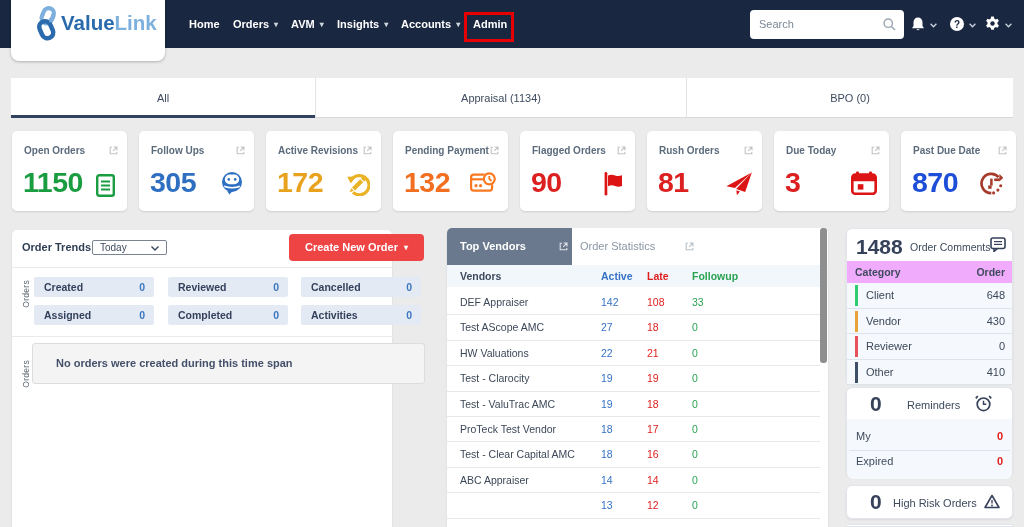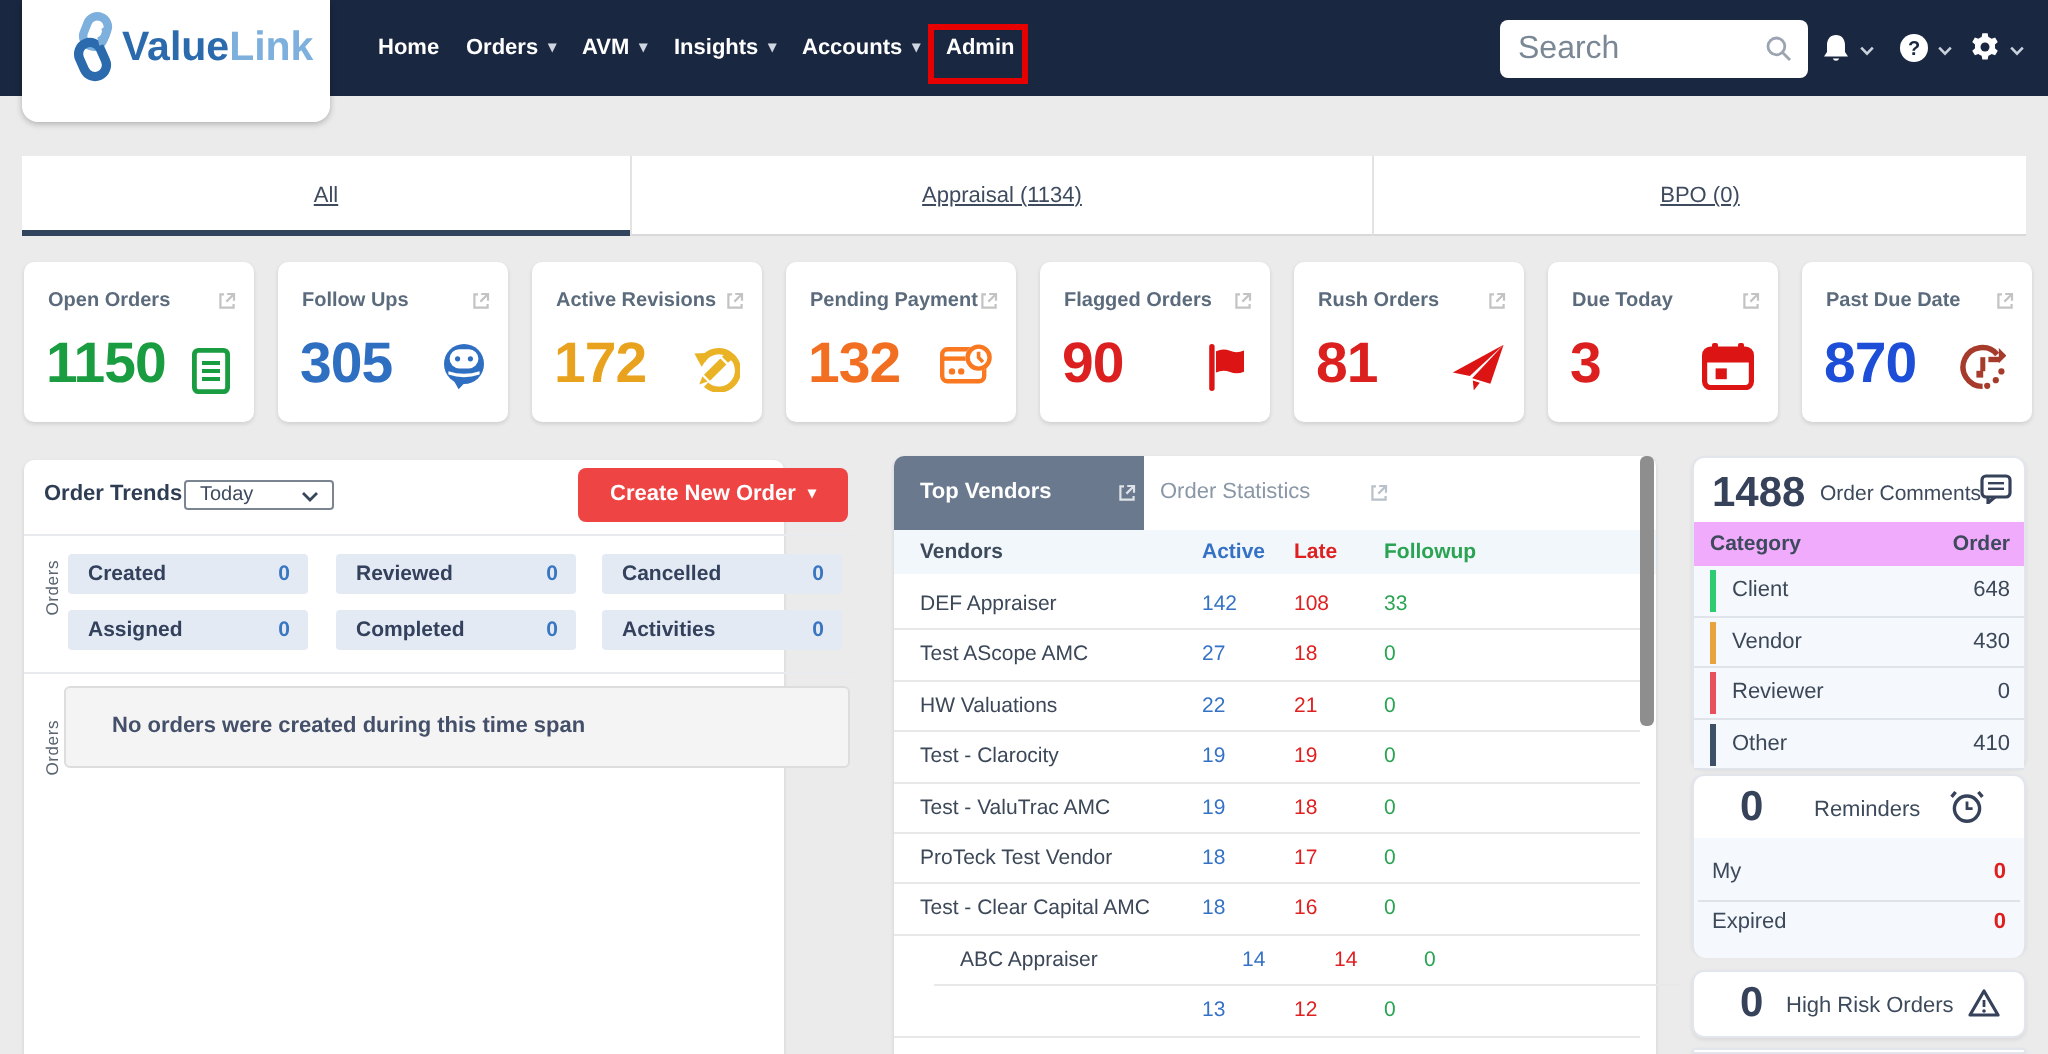--- a/index.html
+++ b/index.html
@@ -4,22 +4,22 @@
 <style>
 * { margin:0; padding:0; box-sizing:border-box; }
 html,body { width:1024px; height:527px; overflow:hidden; }
 body { font-family:"Liberation Sans",sans-serif; background:#ebebeb; position:relative; }
 .abs { position:absolute; }
 #nav { left:0; top:0; width:1024px; height:48px; background:#1a2740; }
 #logocard { left:11px; top:0; width:154px; height:61px; background:#fff; border-radius:0 0 8px 8px; box-shadow:0 1px 3px rgba(0,0,0,.25); z-index:5; }
 .navitem { position:absolute; top:0; height:48px; line-height:48px; color:#fff; font-size:11px; font-weight:bold; z-index:2;}
 .caret { display:inline-block; margin-left:5px; font-size:8px; color:#cfd6e0; position:relative; top:-1px; }
 #adminbox { left:464px; top:12px; width:50px; height:30px; border:3px solid #e60000; z-index:6; }
-#search { left:750px; top:10px; width:154px; height:29px; background:#fff; border-radius:4px; color:#7a8795; font-size:16px; line-height:29px; padding-left:9px; }
-.tab { position:absolute; top:78px; height:40px; line-height:40px; text-align:center; color:#3e4b5e; font-size:11px; background:#fff; border-bottom:1px solid #d9d9d9;text-decoration:underline; }
+#search { left:750px; top:10px; width:154px; height:29px; background:#fff; border-radius:4px; color:#7a8795; font-size:11px; line-height:29px; padding-left:9px; }
+.tab { position:absolute; top:78px; height:40px; line-height:40px; text-align:center; color:#3e4b5e; font-size:11px; background:#fff; border-bottom:1px solid #d9d9d9; }
 .scard { position:absolute; top:131px; width:115px; height:80px; background:#fff; border-radius:5px; box-shadow:0 1px 2px rgba(0,0,0,.12); }
 .scard .t { position:absolute; left:12px; top:14px; font-size:10px; font-weight:bold; color:#5b6b7c; white-space:nowrap;}
 .num { position:absolute; left:11px; top:34.5px; font-size:28.5px; font-weight:bold; letter-spacing:-0.5px; }
 .ext { position:absolute; right:9px; top:15px; width:9px; height:9px; }
 .sicon { position:absolute; right:11px; top:42px; }
 #ptrends { left:12px; top:230px; width:380px; height:297px; background:#fff; border-radius:5px 5px 0 0; box-shadow:0 1px 2px rgba(0,0,0,.12);}
 #pvendors { left:447px; top:228px; width:381px; height:299px; background:#fff; border-radius:5px 5px 0 0; box-shadow:0 1px 2px rgba(0,0,0,.12);}
 .rcard { position:absolute; left:846px; width:167px; background:#fff; border-radius:6px; border:1px solid #e2e6ec; box-shadow:0 1px 2px rgba(0,0,0,.08);}
 .vlabel { font-size:8.5px; color:#5a6570; writing-mode:vertical-rl; transform:rotate(180deg); letter-spacing:0.3px; }
 .pill { position:absolute; width:120px; height:20px; background:#e4eaf4; border-radius:2px; font-size:10.5px; font-weight:bold; color:#33415c; line-height:20px; padding-left:10px; }
@@ -278,21 +278,21 @@
       <span class="va">18</span>
       <span class="vl">17</span>
       <span class="vf">0</span>
     </div>
  <div class="vrow" style="top:214.4px;">
       <span class="vn">Test - Clear Capital AMC</span>
       <span class="va">18</span>
       <span class="vl">16</span>
       <span class="vf">0</span>
     </div>
- <div class="vrow" style="top:239.8px;margin-left:20px;">
+ <div class="vrow" style="top:239.8px;">
       <span class="vn">ABC Appraiser</span>
       <span class="va">14</span>
       <span class="vl">14</span>
       <span class="vf">0</span>
     </div>
  <div class="vrow" style="top:265.2px;">
       <span class="va">13</span>
       <span class="vl">12</span>
       <span class="vf">0</span>
     </div>

